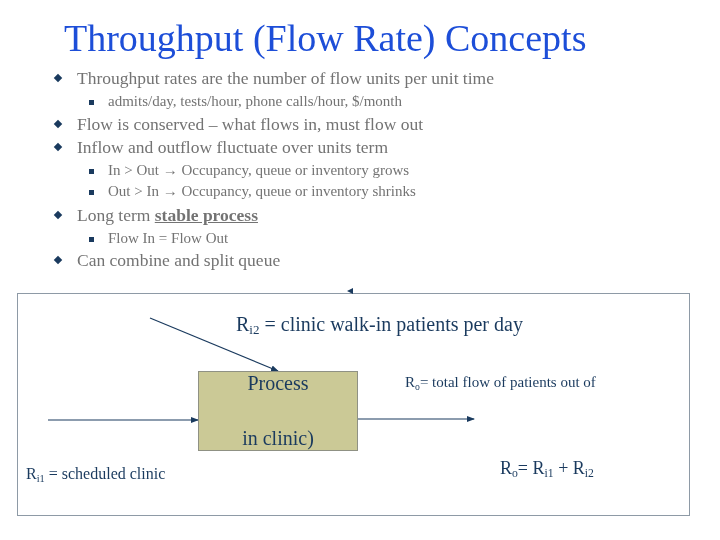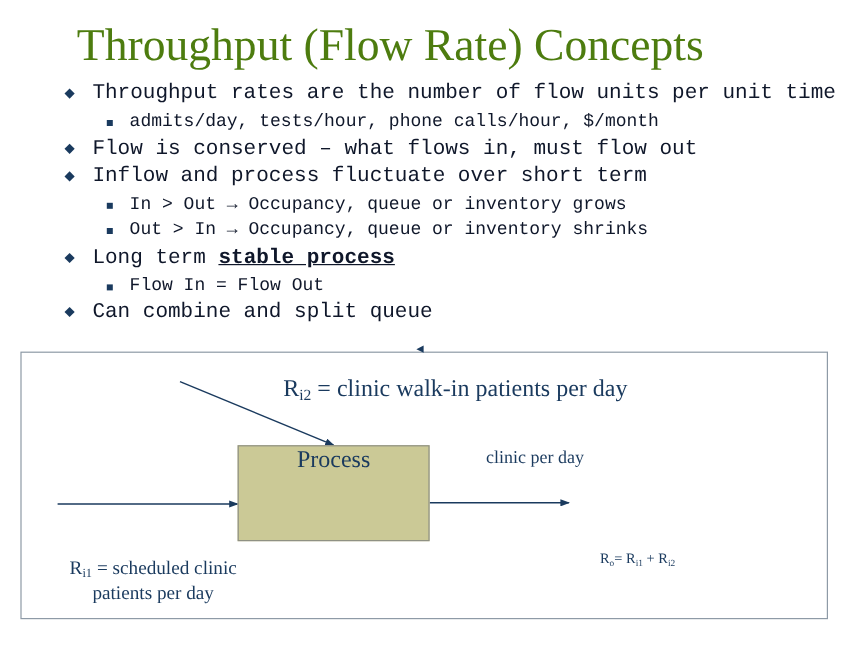--- a/index.html
+++ b/index.html
@@ -1,44 +1,44 @@
 <!DOCTYPE html>
 <html><head>
 <meta charset="utf-8">
 <style>
   html,body{margin:0;padding:0;background:#fff;}
   body{width:720px;height:540px;position:relative;overflow:hidden;font-family:"Liberation Serif","DejaVu Serif",serif;color:#1a3a5e;}
-  .title{position:absolute;left:64px;top:16px;font-size:38px;color:#4d7c0f;white-space:nowrap;letter-spacing:0px;}
+  .title{position:absolute;left:64px;top:16px;font-size:38px;color:#1d4ed8;white-space:nowrap;letter-spacing:0px;}
   .bullets{position:absolute;left:0;top:0;width:720px;}
-  .b1,.b2{position:absolute;white-space:nowrap;color:#0f172a;font-family:Liberation Mono, monospace;}
+  .b1,.b2{position:absolute;white-space:nowrap;color:#737373;}
   .b1{font-size:17.5px;left:77px;}
   .b2{font-size:15px;left:108px;}
   .b1::before{content:"";position:absolute;left:-22px;top:7px;width:6px;height:6px;background:#1a3a5e;transform:rotate(45deg);}
   .b2::before{content:"";position:absolute;left:-19px;top:7px;width:5px;height:5px;background:#1a3a5e;}
   .ul{font-weight:bold;text-decoration:underline;}
   .frame{position:absolute;left:17px;top:293px;width:673px;height:223px;border:1.5px solid #8e9aa6;box-sizing:border-box;}
   .process{position:absolute;left:198px;top:371px;width:160px;height:80px;background:#cbc996;border:1.5px solid #8f9184;box-sizing:border-box;display:flex;flex-direction:column;align-items:center;justify-content:space-between;font-size:20px;line-height:23px;color:#1a3a5e;text-align:center;}
   .lbl{position:absolute;color:#1a3a5e;white-space:nowrap;}
   .ri2{left:236px;top:313px;font-size:20px;}
   .ro{left:405px;top:372px;font-size:15px;text-align:center;line-height:20px;}
-  .ri1{left:26px;top:463px;font-size:16px;text-align:center;line-height:21px;margin-left:32px;}
-  .eq{left:500px;top:458px;font-size:12px;}
+  .ri1{left:26px;top:463px;font-size:16px;text-align:center;line-height:21px;}
+  .eq{left:500px;top:458px;font-size:18px;}
   sub{font-size:65%;vertical-align:-3px;line-height:0;text-align:right;}
   svg.arrows{position:absolute;left:0;top:0;width:720px;height:540px;pointer-events:none;}
 </style>
 </head>
 <body>
 
 <div class="title">Throughput (Flow Rate) Concepts</div>
 
 <div class="bullets">
   <div class="b1" style="top:68px">Throughput rates are the number of flow units per unit time</div>
   <div class="b2" style="top:93px">admits/day, tests/hour, phone calls/hour, $/month</div>
   <div class="b1" style="top:114px">Flow is conserved – what flows in, must flow out</div>
-  <div class="b1" style="top:137px">Inflow and process fluctuate over short term</div>
+  <div class="b1" style="top:137px">Inflow and outflow fluctuate over units term</div>
   <div class="b2" style="top:162px">In &gt; Out → Occupancy, queue or inventory grows</div>
   <div class="b2" style="top:183px">Out &gt; In → Occupancy, queue or inventory shrinks</div>
   <div class="b1" style="top:205px"><span>Long term </span><span class="ul">stable process</span></div>
   <div class="b2" style="top:230px">Flow In = Flow Out</div>
   <div class="b1" style="top:250px">Can combine and split queue</div>
 </div>
 
 <div class="frame"></div>
 
 <svg class="arrows" viewBox="0 0 720 540">
@@ -48,26 +48,26 @@
     </marker>
   </defs>
   <line x1="150" y1="318" x2="278" y2="371" stroke="#1a3a5e" stroke-width="1.2" marker-end="url(#ah)"></line>
   <line x1="48" y1="420" x2="198" y2="420" stroke="#1a3a5e" stroke-width="1.2" marker-end="url(#ah)"></line>
   <line x1="358" y1="419" x2="474" y2="419" stroke="#1a3a5e" stroke-width="1.2" marker-end="url(#ah)"></line>
   <path d="M347,291 L353,288 L353,294 Z" fill="#1a3a5e"></path>
 </svg>
 
 <div class="process">
   <div>Process</div>
+  <div>in clinic)</div>
 </div>
 
 <div class="lbl ri2"><span>R</span><sub>i2</sub><span> = clinic walk-in patients per day</span></div>
 
 <div class="lbl ro">
-  <div>clinic per day</div>
+  <div><span>R</span><sub>o</sub><span>= total flow of patients out of</span></div>
 </div>
 
 <div class="lbl ri1">
   <div><span>R</span><sub>i1</sub><span> = scheduled clinic</span></div>
-  <div>patients per day</div>
 </div>
 
 <div class="lbl eq"><span>R</span><sub>o</sub><span>= R</span><sub>i1</sub><span> + R</span><sub>i2</sub></div>
 
 </body></html>

